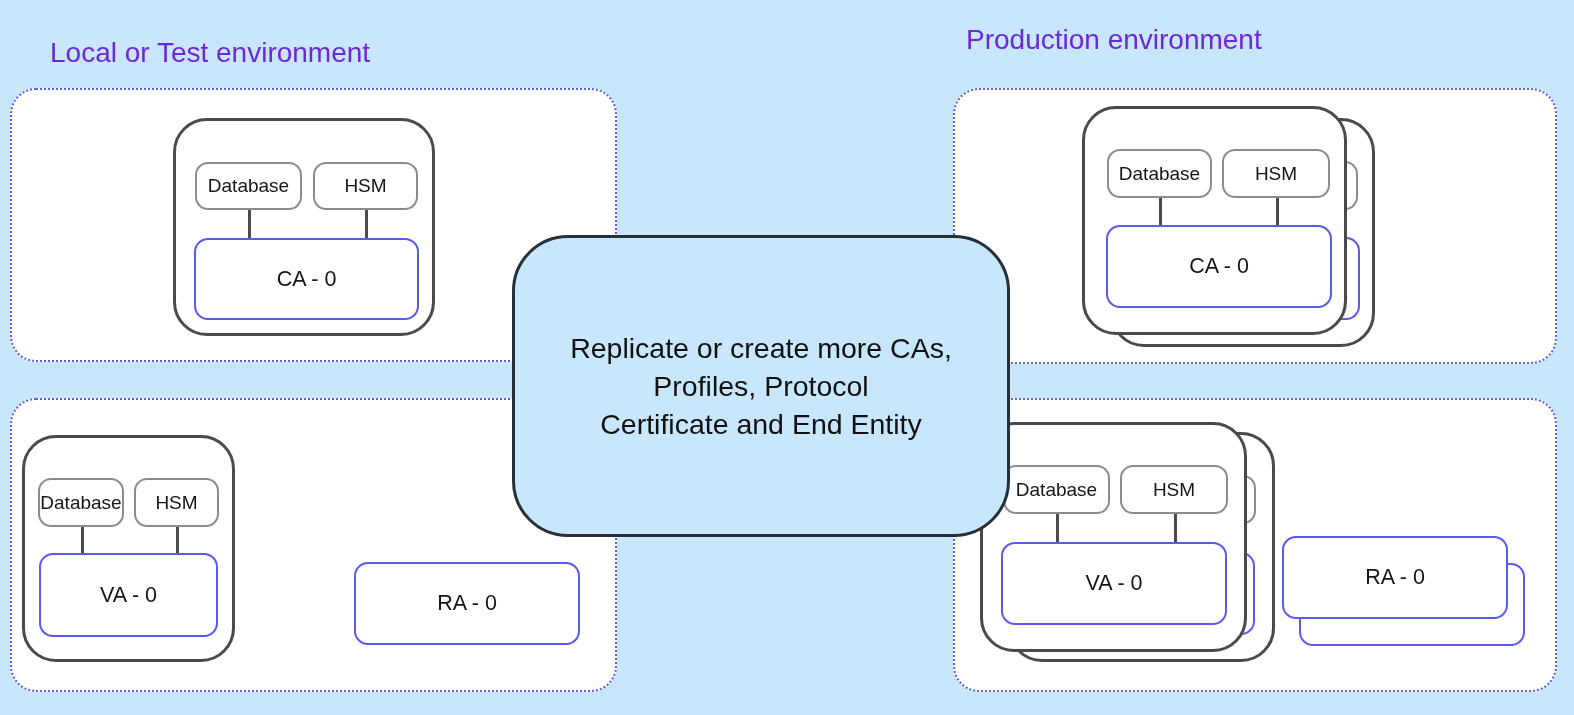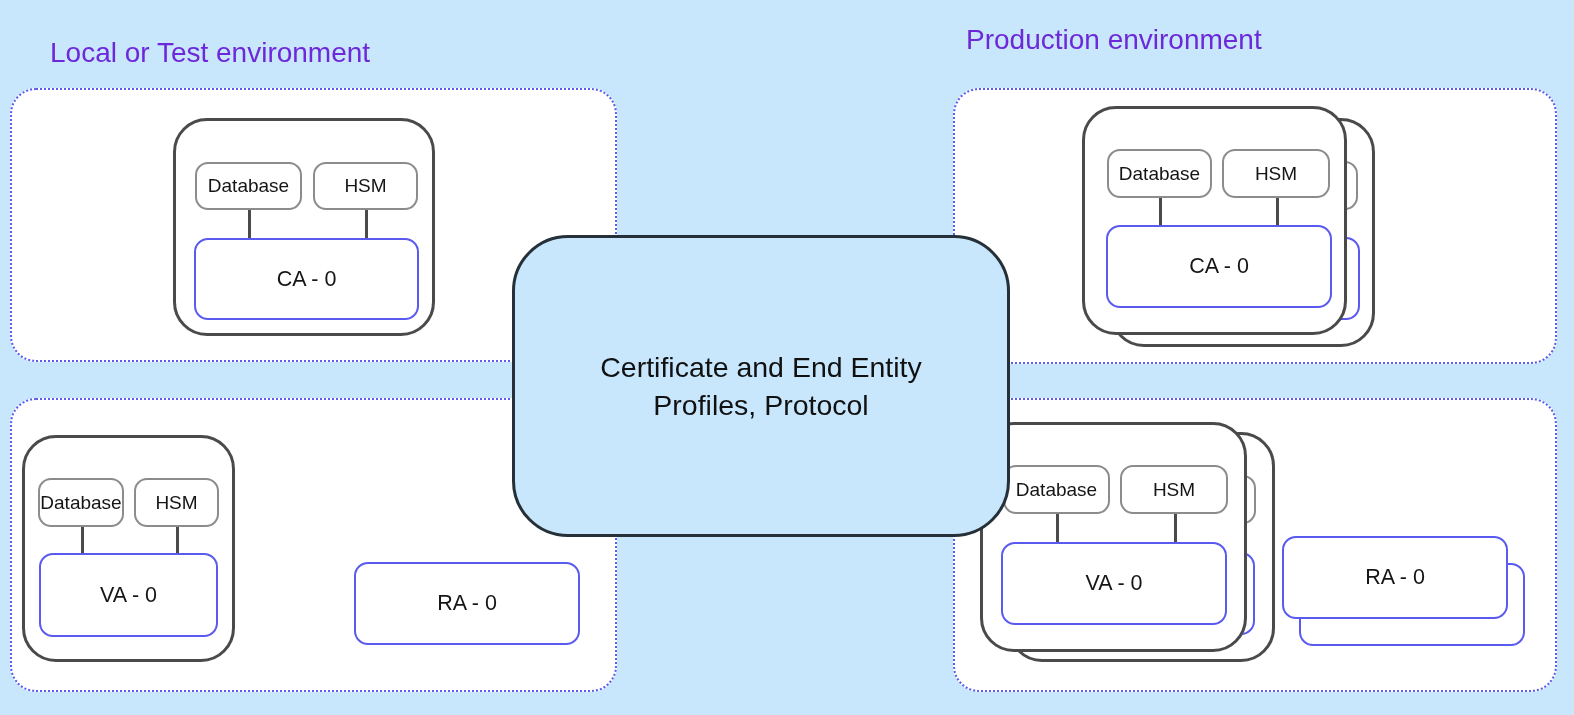--- a/index.html
+++ b/index.html
@@ -163,17 +163,18 @@
       <span>VA - 0</span>
     </div>
   </div>
 
   <div class="nbox" style="left:1299px; top:563px; width:226px; height:83px;"></div>
   <div class="nbox" style="left:1282px; top:536px; width:226px; height:83px;">
     <span>RA - 0</span>
   </div>
 
   <div class="callout">
+    <div>Replicate or create more CAs,</div>
+    <div>Profiles, Protocol</div>
     <div>Certificate and End Entity</div>
-    <div>Profiles, Protocol</div>
   </div>
 
 </div>
 
 </body></html>

